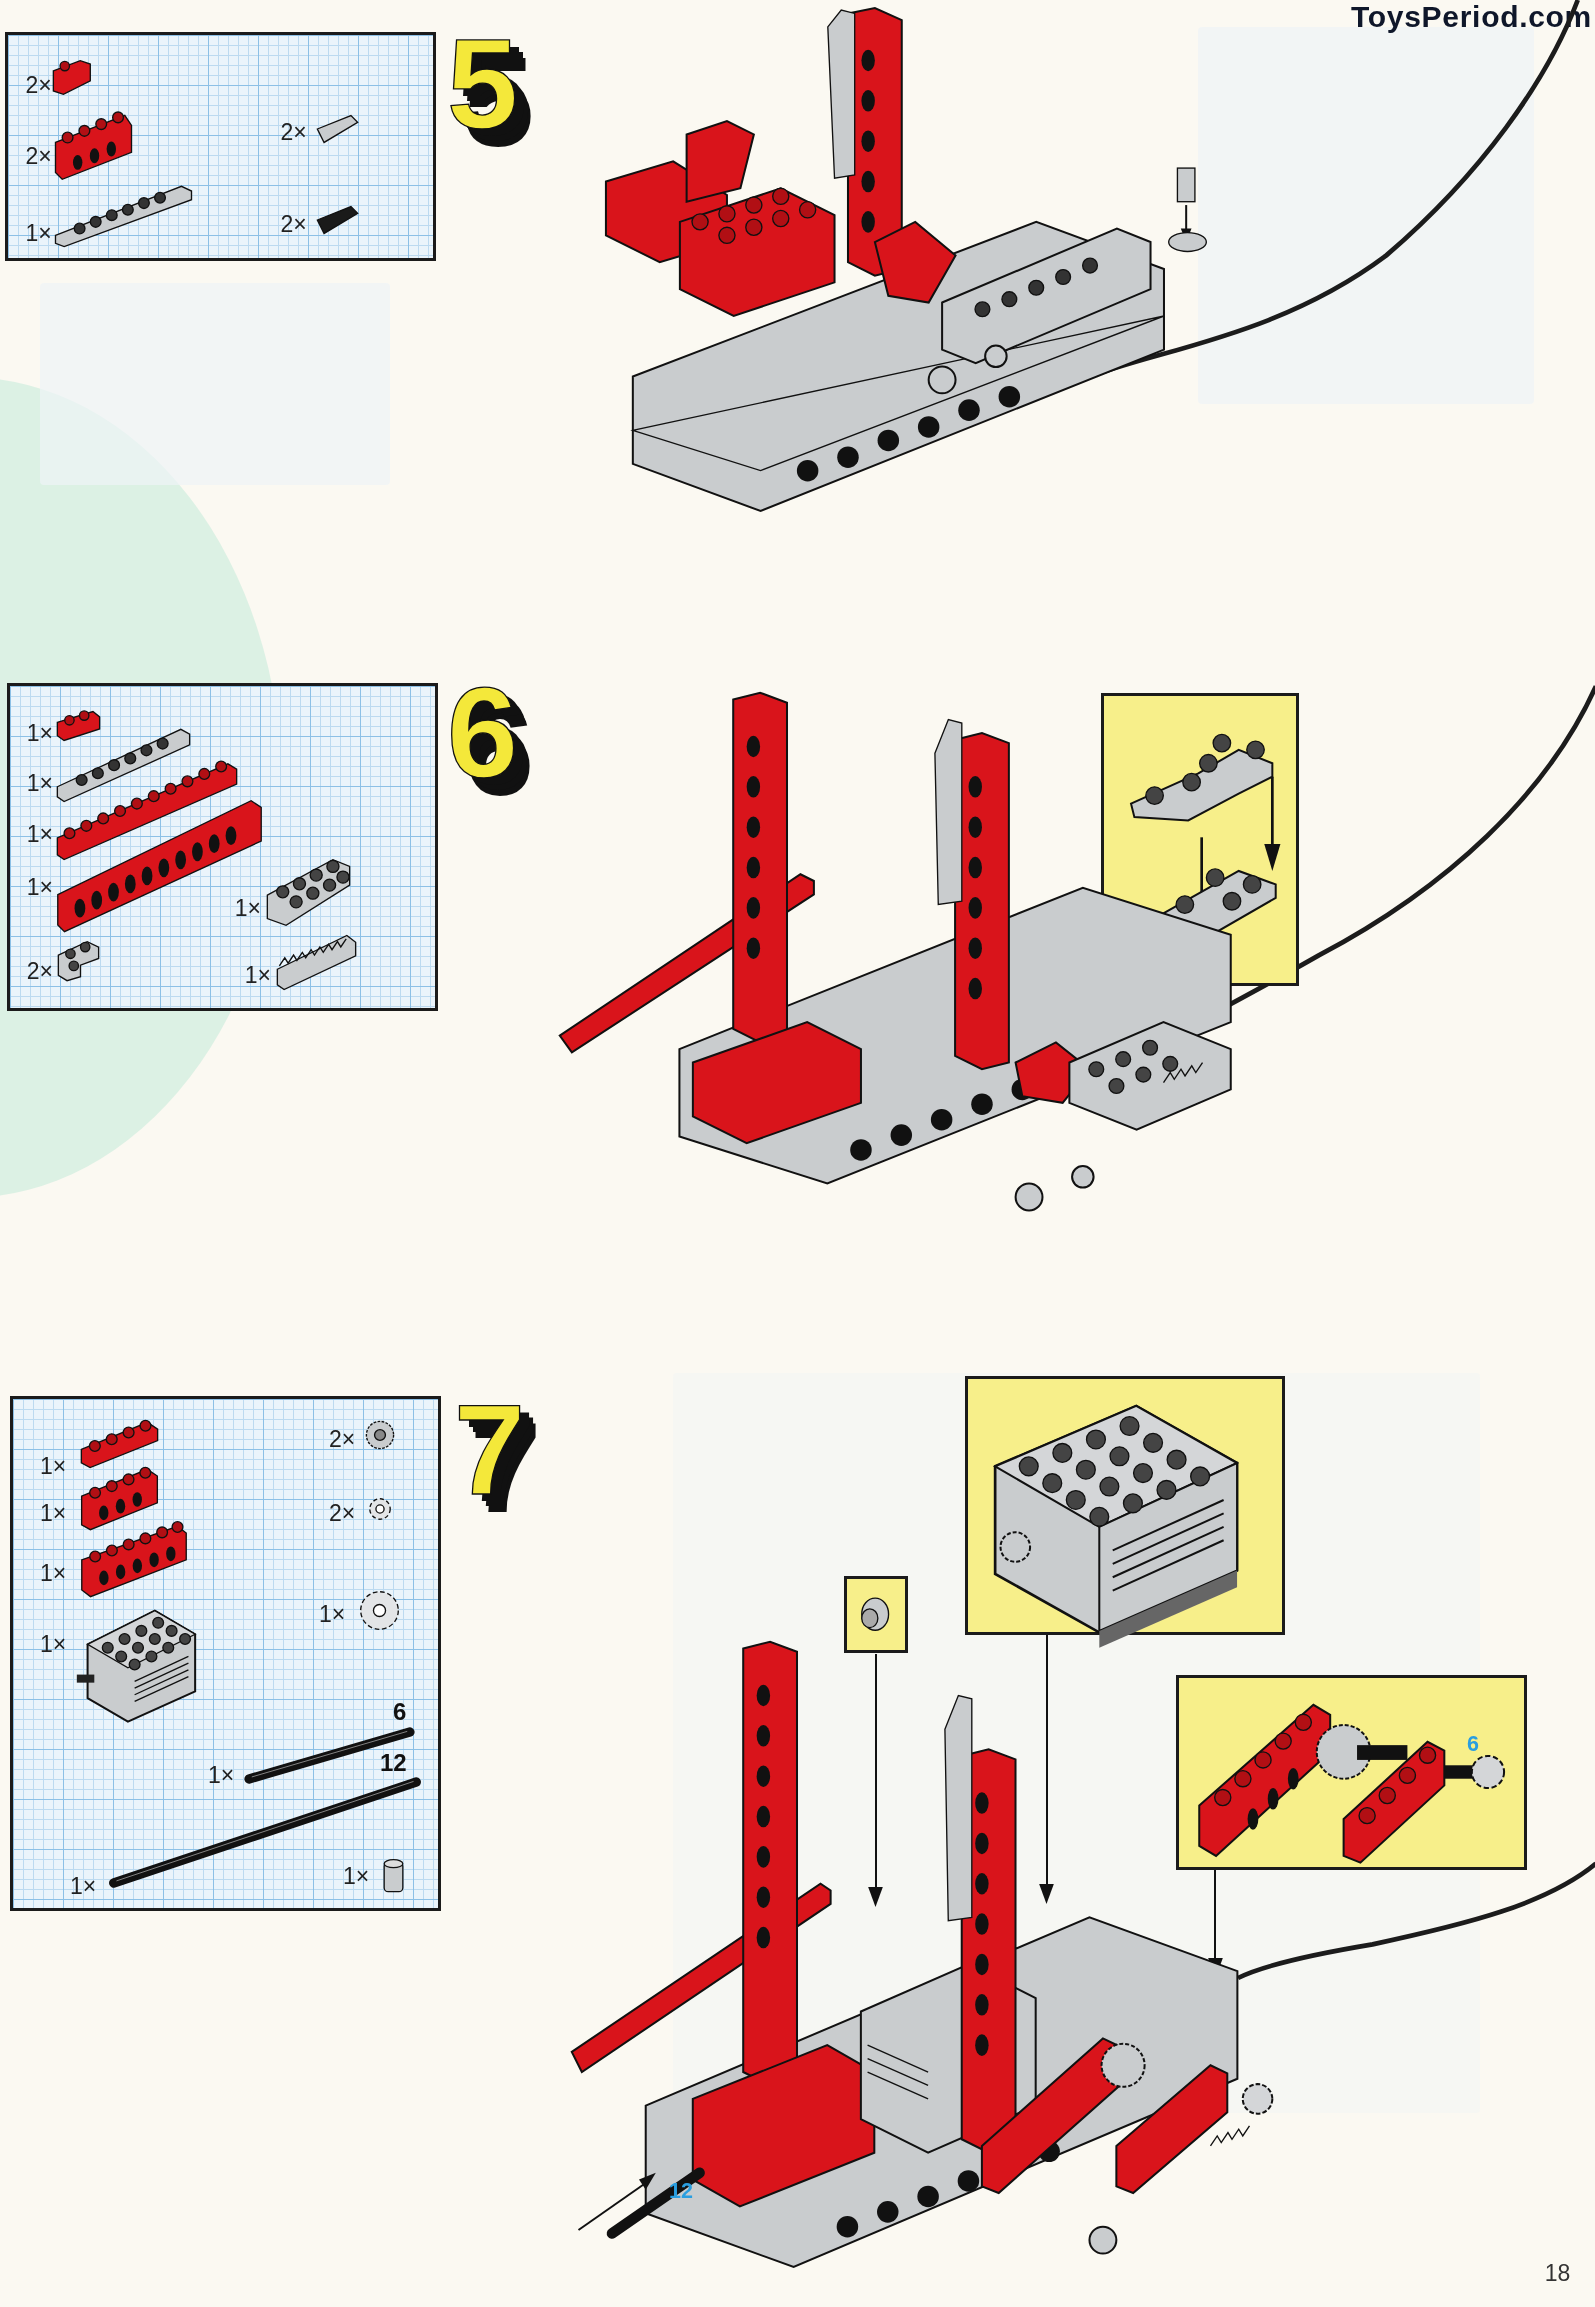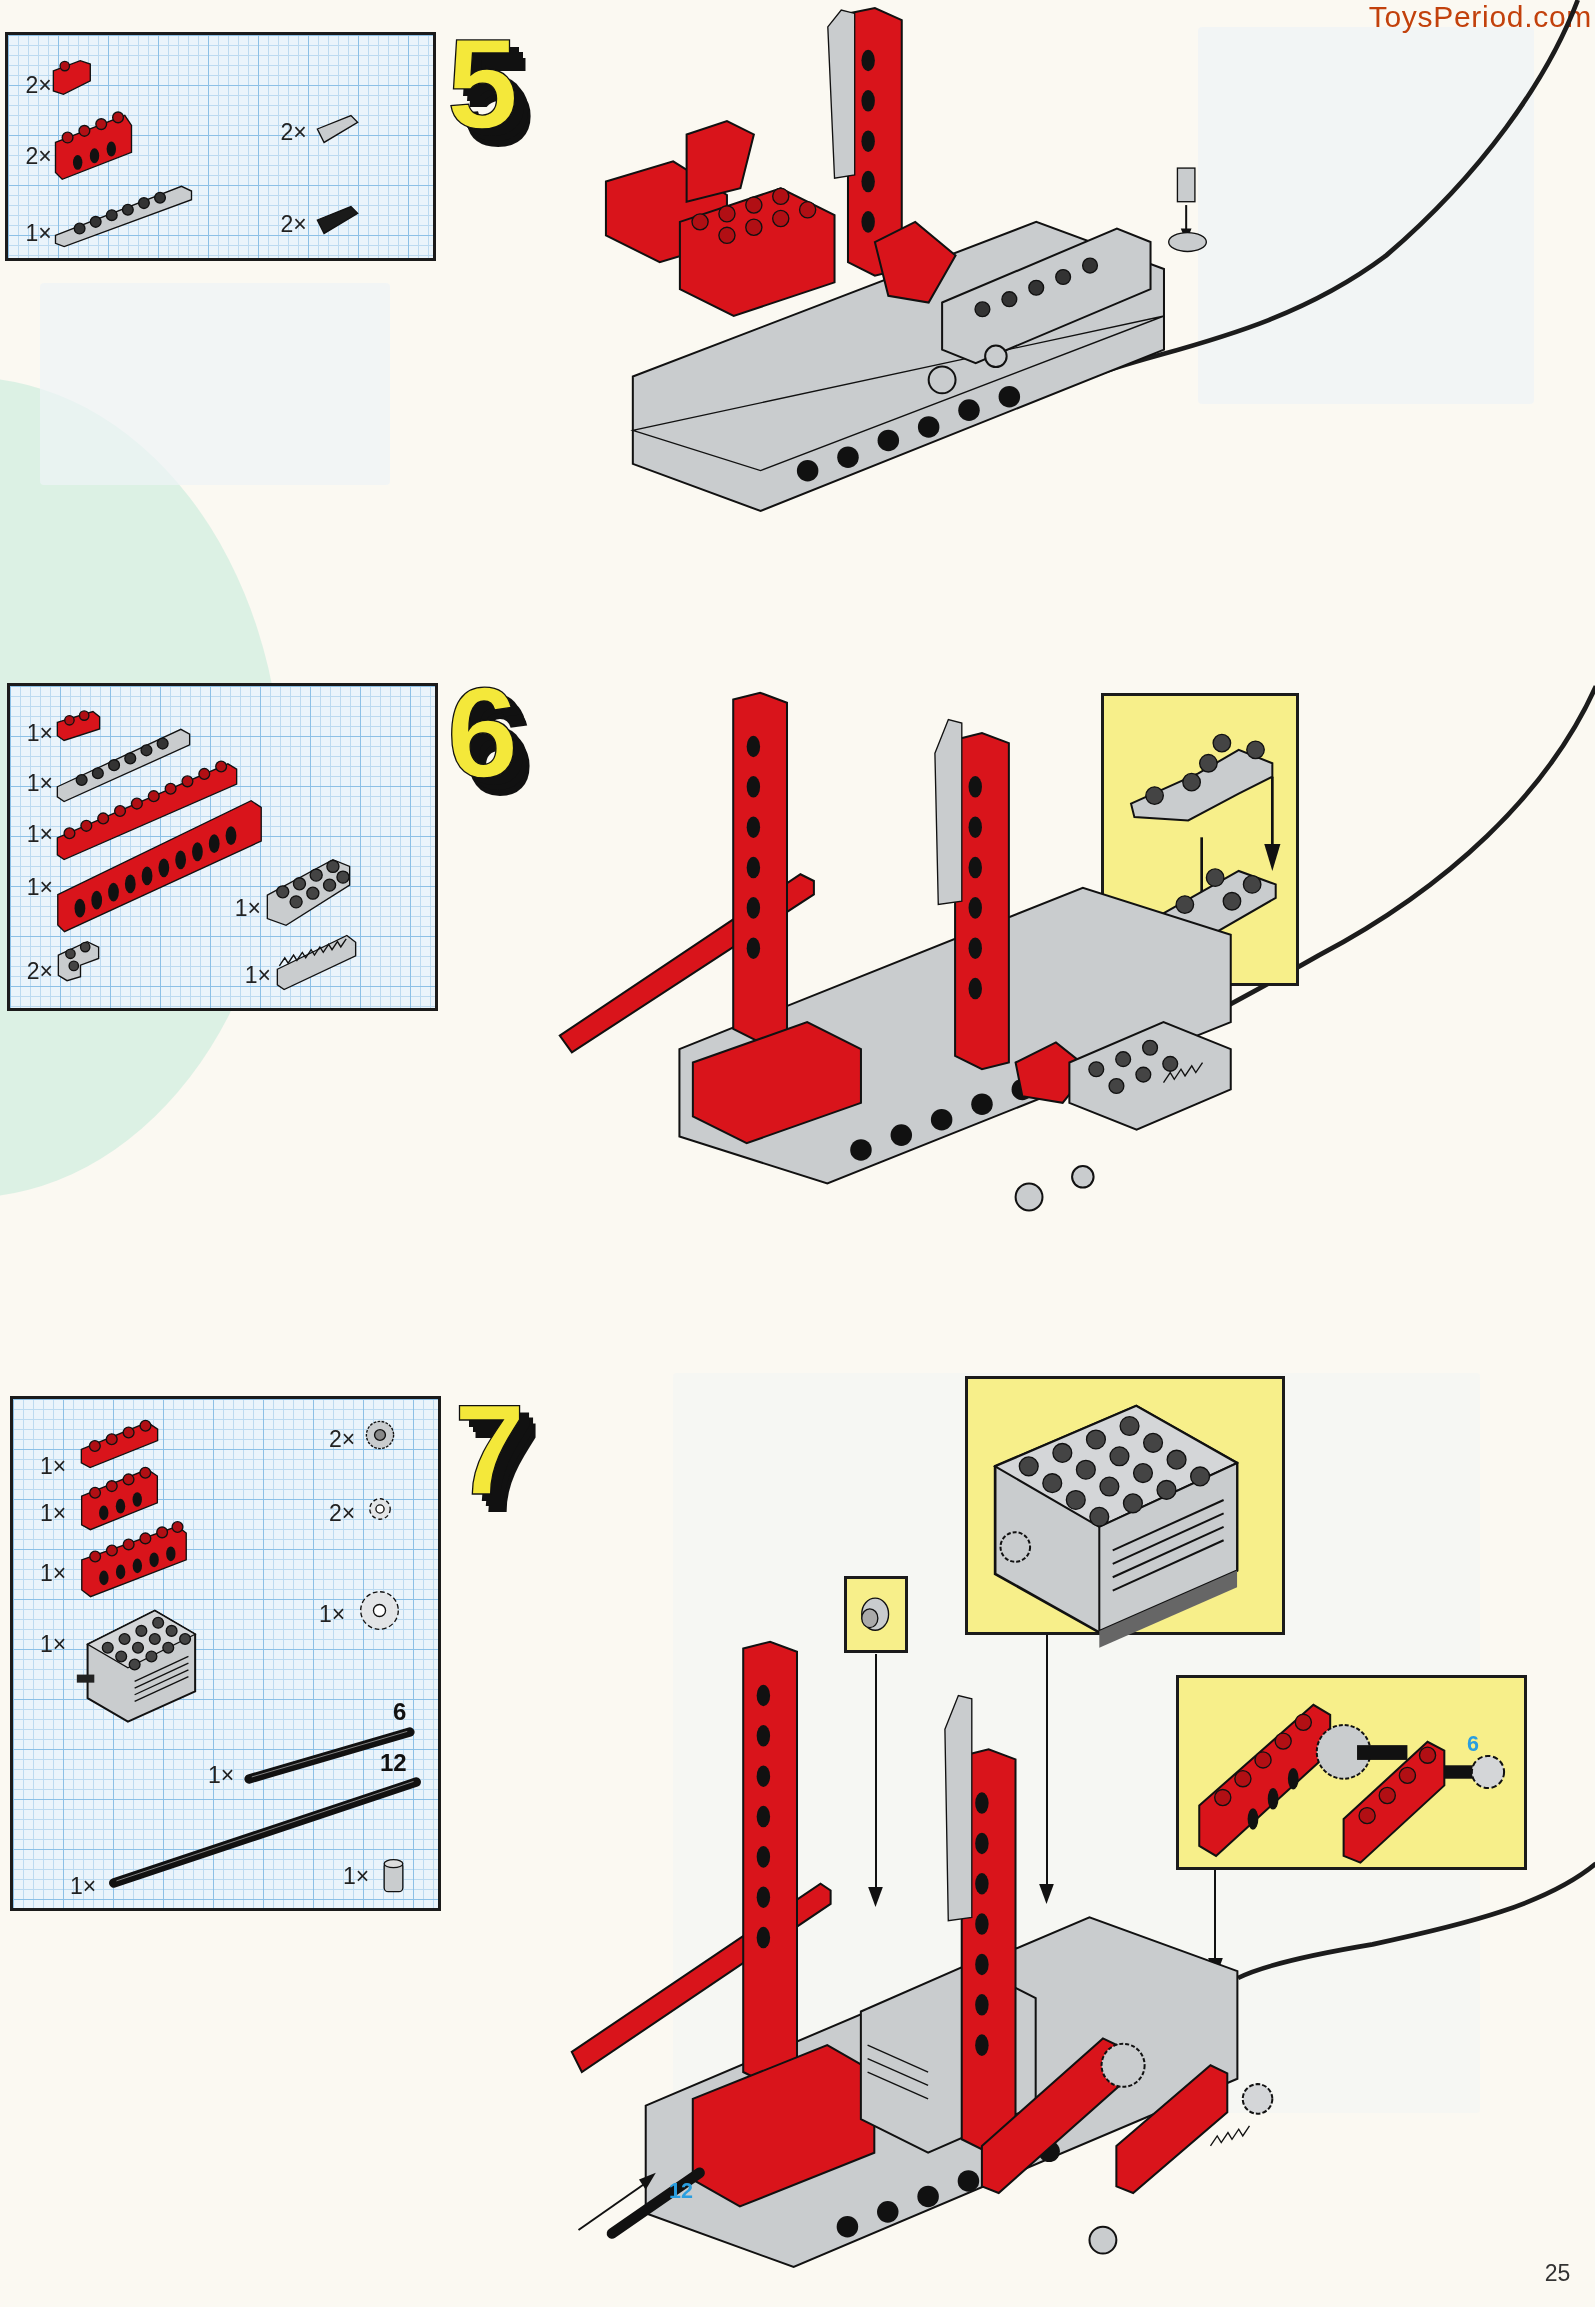--- a/index.html
+++ b/index.html
@@ -1,21 +1,21 @@
 <!DOCTYPE html>
 <html style="font-size:10.8px"><head>
 <meta charset="utf-8">
 <style>
   html,body{margin:0;padding:0;}
   body{width:1596px;height:2307px;position:relative;overflow:hidden;
        background:#fbf9f2;font-family:"Liberation Sans",sans-serif;color:#1a1a1a;}
   .bg-circle{position:absolute;left:-350px;top:377px;width:632px;height:821px;border-radius:50%;
        background:#d8efe2;opacity:.9;}
   .bg-ghost{position:absolute;background:#eef3f6;opacity:.7;border-radius:4px;}
-  .watermark{position:absolute;right:4px;top:0px;font-size:30px;font-weight:normal;color:#c2410c;letter-spacing:0.7px;}
+  .watermark{position:absolute;right:4px;top:0px;font-size:30px;font-weight:bold;color:#0f172a;letter-spacing:0.7px;}
   .parts-box{position:absolute;border:3.4px solid #1b1b1b;box-sizing:border-box;
      background-color:#eaf4fb;
      background-image:
        linear-gradient(#8cc0e6 1.3px,transparent 1.3px),
        linear-gradient(90deg,#8cc0e6 1.3px,transparent 1.3px),
        linear-gradient(#bcdaf0 0.7px,transparent 0.7px),
        linear-gradient(90deg,#bcdaf0 0.7px,transparent 0.7px);
      background-size:50px 50px,50px 50px,10px 10px,10px 10px;}
   .qty{position:absolute;font-size:23px;color:#222;}
   .part{position:absolute;}
@@ -551,14 +551,14 @@
     <path d="M960 760 l10 -15 l6 10 l10 -15 l6 10 l10 -15 l6 10 l10 -15" fill="none" stroke="#111" stroke-width="2"></path>
     <circle cx="800" cy="900" r="20" fill="#c9ccce" stroke="#111" stroke-width="3"></circle>
 
     <line x1="70" y1="890" x2="200" y2="800" stroke="#111" stroke-width="16" stroke-linecap="round"></line>
     <line x1="20" y1="885" x2="120" y2="815" stroke="#111" stroke-width="3"></line>
     <polygon points="110,810 135,800 120,825" fill="#111"></polygon>
   </svg>
   <span class="blue-label" style="left:669px;top:2179px">12</span>
 </section>
 
-<div class="page-num">25</div>
+<div class="page-num">18</div>
 
 
 </body></html>

